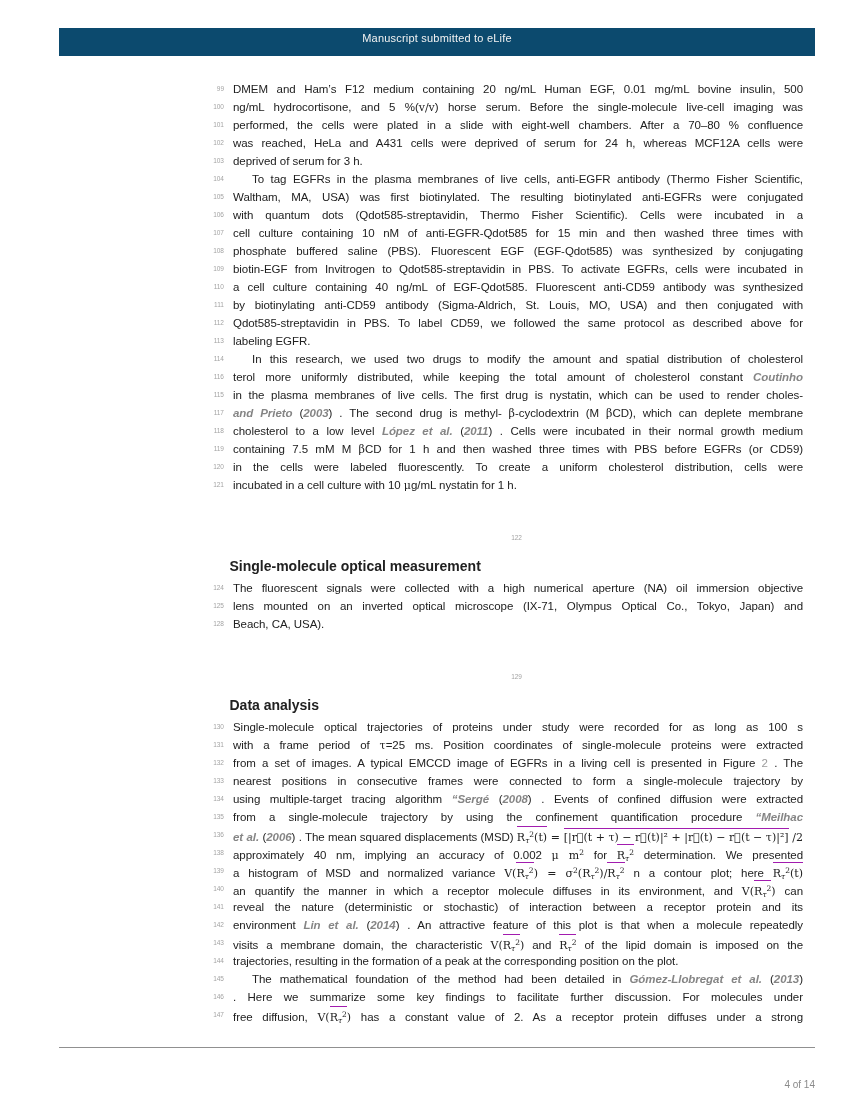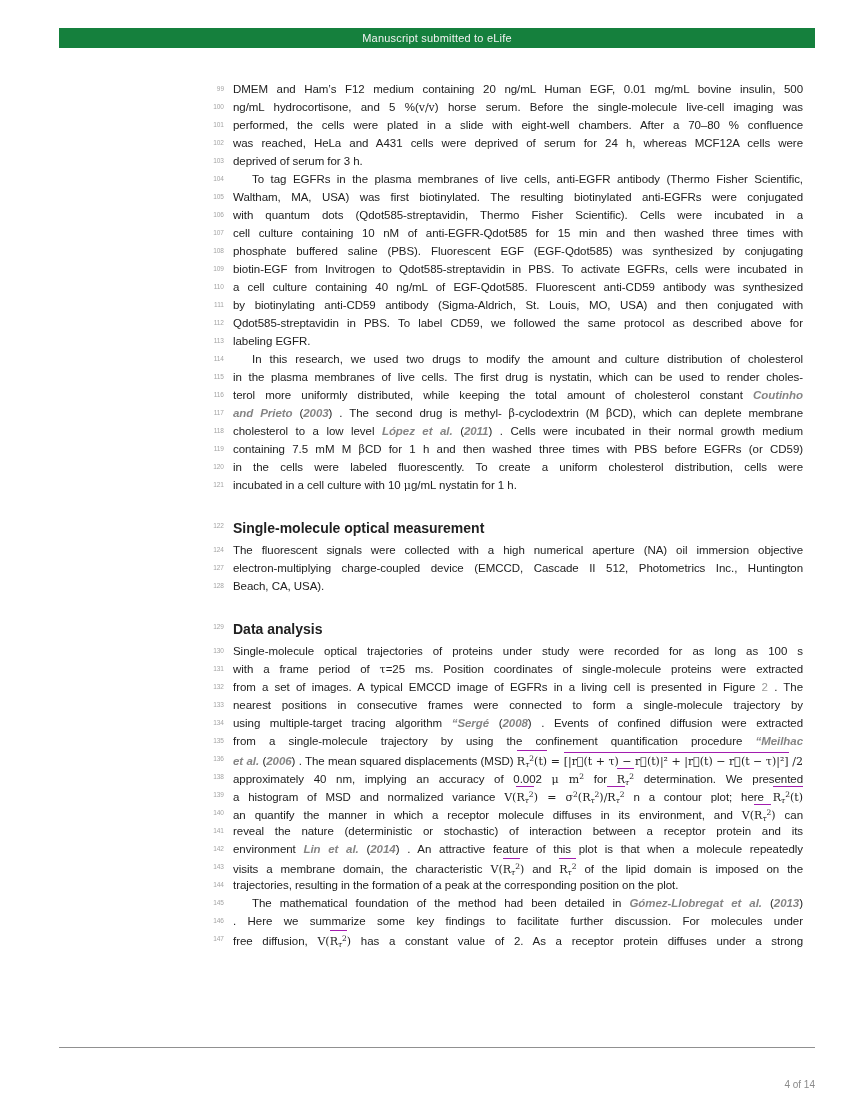--- a/index.html
+++ b/index.html
@@ -1,28 +1,28 @@
 <!DOCTYPE html>
 <html><head>
 <meta charset="utf-8">
 <style>
   html,body{margin:0;padding:0;background:#ffffff;}
   .page{position:relative;width:850px;height:1100px;background:#ffffff;overflow:hidden;
         font-family:"Liberation Sans",sans-serif;color:#212121;}
-  .header-bar{position:absolute;left:59px;top:28px;width:756px;height:20px;background:#15803d;}
+  .header-bar{position:absolute;left:59px;top:28px;width:756px;height:28px;background:#0c4a6e;}
   .header-title{color:#f2f2f2;font-size:11px;line-height:20px;text-align:center;letter-spacing:0.2px;}
   .content{position:absolute;left:200px;top:80px;width:620px;}
-  .line{display:flex;align-items:flex-end;}
+  .line{display:flex;align-items:center;}
   .lnum{width:24px;flex-shrink:0;text-align:right;font-size:6.5px;line-height:18px;color:#a3a3a3;}
   .ltext{margin-left:9px;width:570px;height:18px;line-height:18px;overflow:hidden;
          font-size:11.5px;letter-spacing:-0.05px;color:#212121;
          text-align:justify;text-align-last:justify;}
   .line.end .ltext{text-align-last:left;}
   .line.ind .ltext{text-indent:19px;}
-  .line.head{margin-top:16px;}
+  .line.head{margin-top:28px;flex-direction:column;}
   .line.head .lnum{line-height:31px;}
   .line.head .ltext{font-weight:bold;font-size:14px;height:26px;line-height:26px;
                     text-align:left;text-align-last:left;letter-spacing:0;}
   
   .s-p{}
   .s-c{font-weight:bold;font-style:italic;color:#858585;}
   .s-g{color:#9b9b9b;}
   .s-m{font-family:"DejaVu Serif",serif;font-size:11px;letter-spacing:0;}
   .s-ms{font-family:"DejaVu Serif",serif;font-style:italic;font-size:7.5px;vertical-align:-2px;letter-spacing:0;}
   .s-mp{font-family:"DejaVu Serif",serif;font-size:7.5px;vertical-align:4px;letter-spacing:0;}
@@ -95,29 +95,29 @@
       <div class="line">
         <span class="lnum">112</span>
         <div class="ltext"><span class="s-p">Qdot585-streptavidin in PBS. To label CD59, we followed the same protocol as described above for</span></div>
       </div>
       <div class="line end">
         <span class="lnum">113</span>
         <div class="ltext"><span class="s-p">labeling EGFR.</span></div>
       </div>
       <div class="line ind">
         <span class="lnum">114</span>
-        <div class="ltext"><span class="s-p">In this research, we used two drugs to modify the amount and culture distribution of cholesterol</span></div>
+        <div class="ltext"><span class="s-p">In this research, we used two drugs to modify the amount and spatial distribution of cholesterol</span></div>
+      </div>
+      <div class="line">
+        <span class="lnum">116</span>
+        <div class="ltext"><span class="s-p">terol more uniformly distributed, while keeping the total amount of cholesterol constant </span><span class="s-c">Coutinho</span></div>
       </div>
       <div class="line">
         <span class="lnum">115</span>
         <div class="ltext"><span class="s-p">in the plasma membranes of live cells. The first drug is nystatin, which can be used to render choles-</span></div>
-      </div>
-      <div class="line">
-        <span class="lnum">116</span>
-        <div class="ltext"><span class="s-p">terol more uniformly distributed, while keeping the total amount of cholesterol constant </span><span class="s-c">Coutinho</span></div>
       </div>
       <div class="line">
         <span class="lnum">117</span>
         <div class="ltext"><span class="s-c">and Prieto</span><span class="s-p"> (</span><span class="s-c">2003</span><span class="s-p">) . The second drug is methyl- </span><span class="s-m">β</span><span class="s-p">-cyclodextrin (M </span><span class="s-m">β</span><span class="s-p">CD), which can deplete membrane</span></div>
       </div>
       <div class="line">
         <span class="lnum">118</span>
         <div class="ltext"><span class="s-p">cholesterol to a low level </span><span class="s-c">López et al.</span><span class="s-p"> (</span><span class="s-c">2011</span><span class="s-p">) . Cells were incubated in their normal growth medium</span></div>
       </div>
       <div class="line">
@@ -134,22 +134,22 @@
       </div>
       <div class="line head">
         <span class="lnum">122</span>
         <div class="ltext"><span class="s-p">Single-molecule optical measurement</span></div>
       </div>
       <div class="line">
         <span class="lnum">124</span>
         <div class="ltext"><span class="s-p">The fluorescent signals were collected with a high numerical aperture (NA) oil immersion objective</span></div>
       </div>
       <div class="line">
-        <span class="lnum">127</span>
-        <div class="ltext"><span class="s-p">electron-multiplying charge-coupled device (EMCCD, Cascade II 512, Photometrics Inc., Huntington</span></div>
+        <span class="lnum">125</span>
+        <div class="ltext"><span class="s-p">lens mounted on an inverted optical microscope (IX-71, Olympus Optical Co., Tokyo, Japan) and</span></div>
       </div>
       <div class="line end">
         <span class="lnum">128</span>
         <div class="ltext"><span class="s-p">Beach, CA, USA).</span></div>
       </div>
       <div class="line head">
         <span class="lnum">129</span>
         <div class="ltext"><span class="s-p">Data analysis</span></div>
       </div>
       <div class="line">

